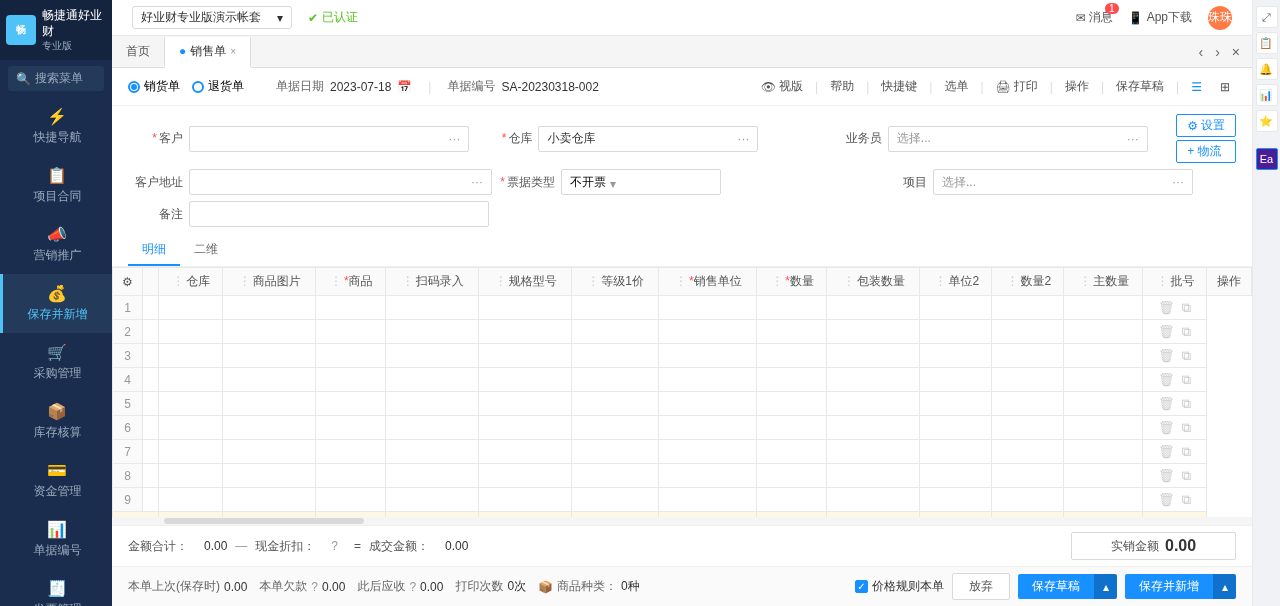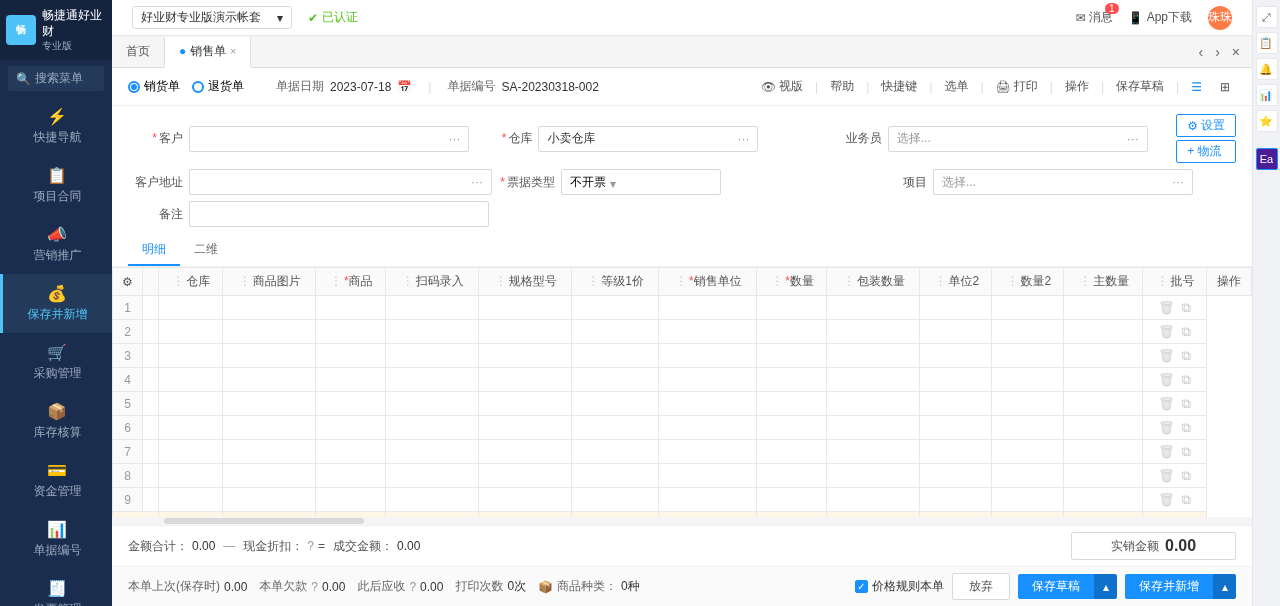--- a/index.html
+++ b/index.html
@@ -87,21 +87,21 @@
     .th-drag { cursor: col-resize; color: #ccc; margin: 0 2px; }
     .col-actions { display: flex; gap: 3px; justify-content: center; align-items: center; }
     .col-action-btn { background: none; border: none; cursor: pointer; color: #ccc; font-size: 13px; padding: 0 2px; }
 
     
     .scroll-bar { height: 8px; background: #f5f5f5; display: flex; align-items: center; padding: 0 2px; flex-shrink: 0; }
     .scroll-thumb { height: 6px; background: #d9d9d9; border-radius: 3px; width: 200px; margin-left: 50px; }
 
     
     .bottom-summary { padding: 6px 16px; background: #fff; border-top: 1px solid #f0f0f0; display: flex; align-items: center; gap: 8px; flex-shrink: 0; }
-    .summary-item { display: flex; align-items: center; gap: 4px; color: #555; }
+    .summary-item { display: flex; align-items: center; gap: 16px; color: #555; }
     .summary-value { color: #333; font-weight: 500; }
     .summary-sep { color: #999; }
     .summary-help { color: #999; cursor: pointer; }
     .summary-right { margin-left: auto; display: flex; align-items: center; gap: 6px; }
     .real-amount-label { color: #555; margin-left: 29px; }
     .real-amount-value { color: #333; font-size: 16px; font-weight: bold; min-width: 60px; }
     .real-amount-box { display: flex; align-items: center; gap: 6px; border: 1px solid #d9d9d9; border-radius: 2px; padding: 4px 10px; }
 
     
     .footer-bar { padding: 6px 16px; background: #fafafa; border-top: 1px solid #f0f0f0; display: flex; align-items: center; gap: 12px; flex-shrink: 0; }

